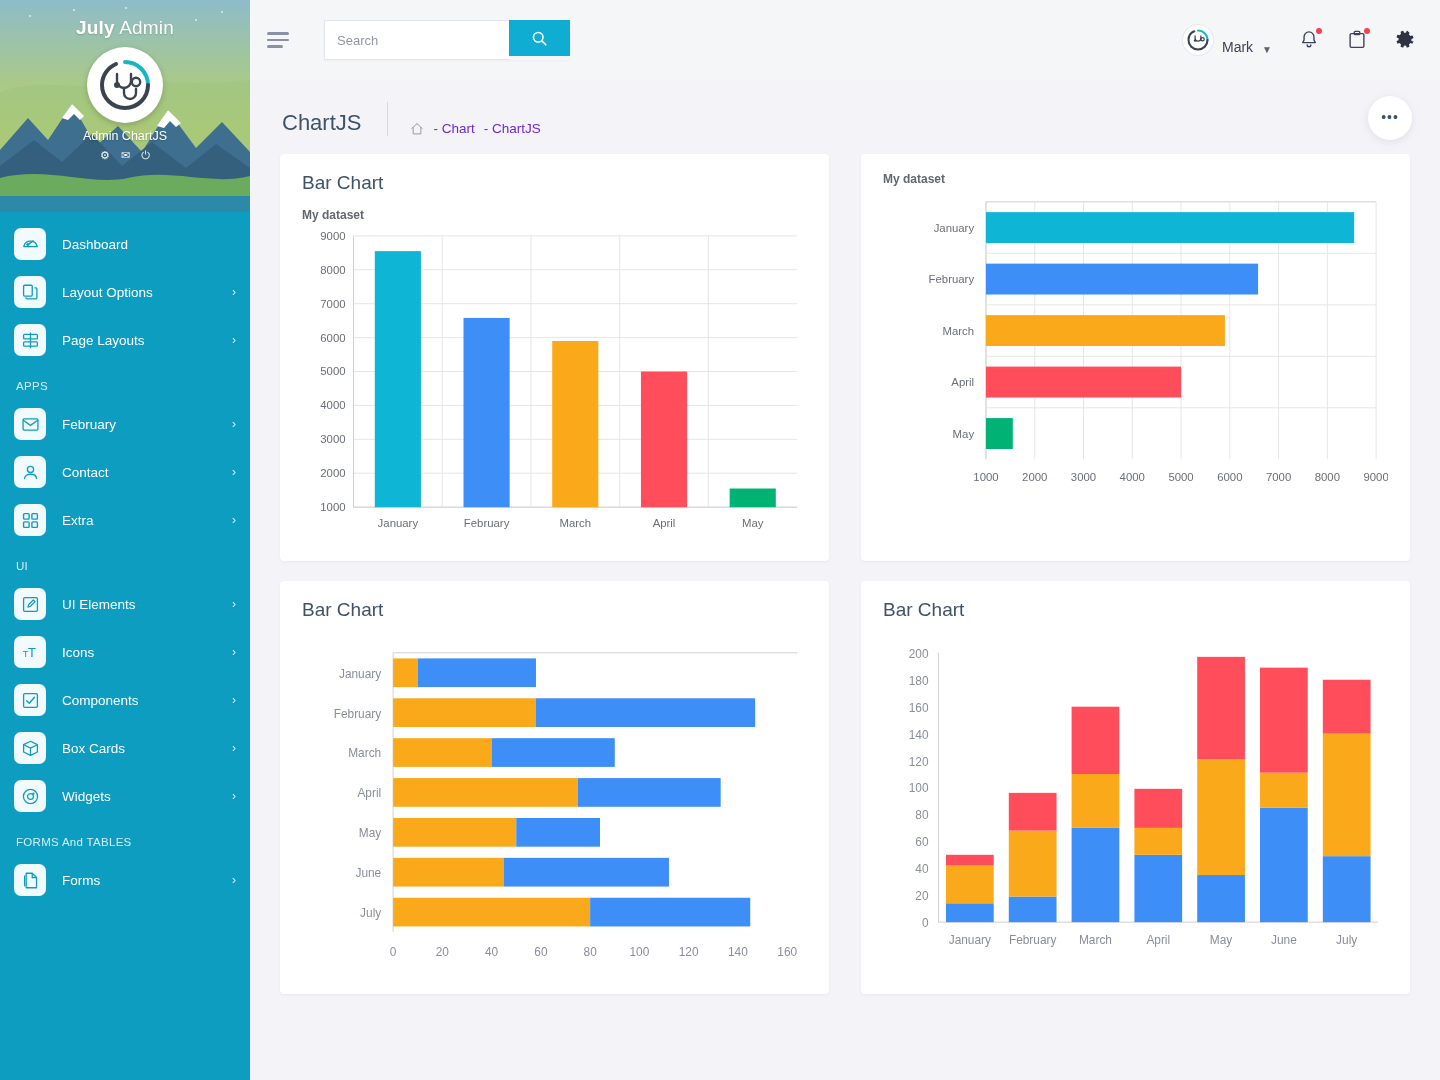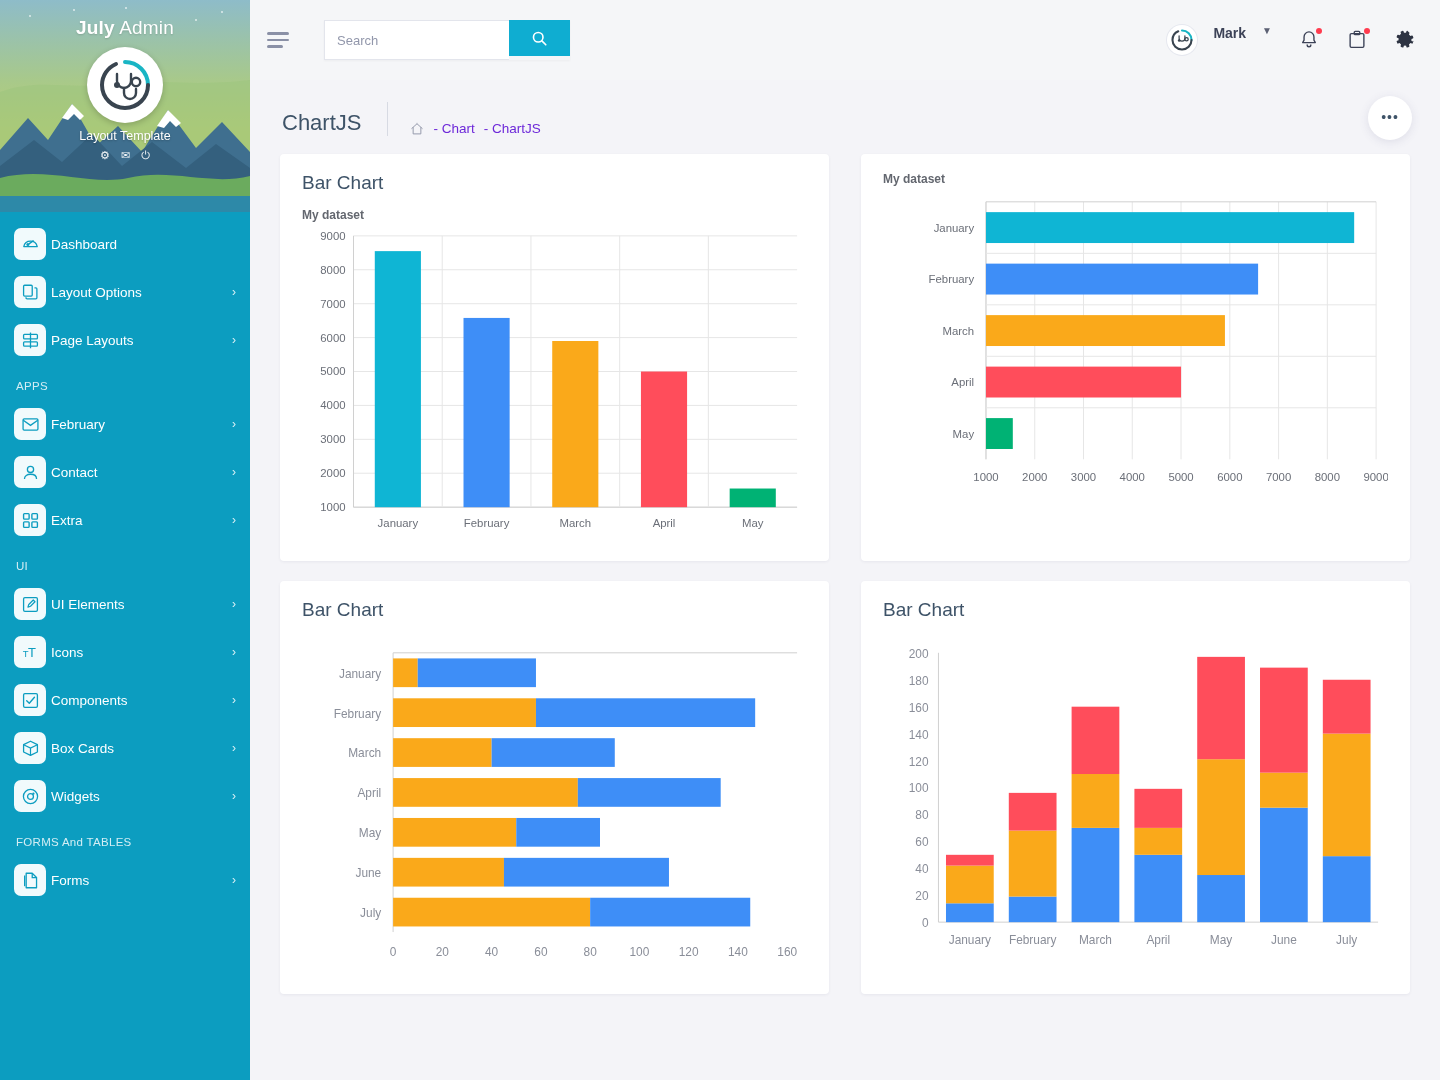--- a/index.html
+++ b/index.html
@@ -45,21 +45,21 @@
     justify-content: center; margin-top: 7px;
   }
   .mini-icons span { color: #fff; font-size: 11px; line-height: 1; opacity: .95; cursor: pointer; }
 
   .nav { padding: 8px 0 20px; }
   .nav-section {
     color: rgba(255,255,255,.82); font-size: 11.5px; letter-spacing: .3px;
     padding: 16px 16px 8px;
   }
   .nav-item {
-    display: flex; align-items: center; gap: 5px;
+    display: flex; align-items: center; gap: 16px;
     padding: 8px 14px; cursor: pointer; position: relative;
   }
   .nav-ico {
     width: 32px; height: 32px; flex: 0 0 32px; border-radius: 7px;
     background: #f1fafc; display: flex; align-items: center; justify-content: center;
     color: #0c9dc0;
   }
   .nav-label { color: #fff; font-size: 13.5px; flex: 1; }
   .nav-arrow { color: rgba(255,255,255,.85); font-size: 12px; line-height: 1; }
 
@@ -82,21 +82,21 @@
     background: #fff; padding: 0 12px; font-size: 13px; color: #5a5f73;
     font-family: "Liberation Sans", sans-serif; outline: none;
   }
   .searchbox input::placeholder { color: #9297ab; }
   .search-btn {
     width: 61px; height: 36px; background: #0fadd1; border: none; cursor: pointer;
     display: flex; align-items: center; justify-content: center;
   }
 
   .top-right { margin-left: auto; display: flex; align-items: center; gap: 26px; }
-  .user { display: flex; align-items: flex-start; gap: 16px; cursor: pointer; font-weight: bold; }
+  .user { display: flex; align-items: flex-end; gap: 9px; cursor: pointer; }
   .avatar {
     width: 30px; height: 30px; border-radius: 50%; background: #fff;
     display: flex; align-items: center; justify-content: center;
     box-shadow: 0 0 0 1px #e6e8ef;
   }
   .user-name { font-size: 14px; color: #3c4257; }
   .chev { font-size: 10px; color: #5b6073; }
   .icon-btn { position: relative; cursor: pointer; display: flex; align-items: center; }
   .dot { position: absolute; top: -1px; right: -2px; width: 6px; height: 6px; border-radius: 50%; background: #ff3b4e; }
 
@@ -167,21 +167,21 @@
       <div class="logo-circle">
         <svg width="58" height="58" viewBox="0 0 58 58">
           <path d="M29 6 A23 23 0 0 1 52 29" stroke="#19b5c4" stroke-width="4" fill="none" stroke-linecap="round"></path>
           <path d="M52 29 A23 23 0 0 1 29 52 A23 23 0 0 1 6 29 A23 23 0 0 1 20 8" stroke="#39444f" stroke-width="4" fill="none" stroke-linecap="round"></path>
           <path d="M21 18 v7 a7 7 0 0 0 14 0 v-7" stroke="#39444f" stroke-width="2.4" fill="none" stroke-linecap="round"></path>
           <path d="M28 32 v5 a6 6 0 0 0 12 0 v-4" stroke="#39444f" stroke-width="2.4" fill="none" stroke-linecap="round"></path>
           <circle cx="40" cy="26" r="4.2" stroke="#39444f" stroke-width="2.4" fill="none"></circle>
           <circle cx="21" cy="29" r="3" fill="#39444f"></circle>
         </svg>
       </div>
-      <div class="tmpl-name">Layout Template</div>
+      <div class="tmpl-name">Admin ChartJS</div>
       <div class="mini-icons">
         <span>⚙</span>
         <span>✉</span>
         <span>⏻</span>
       </div>
     </div>
     <nav class="nav">
         <div class="nav-item">
           <span class="nav-ico">
             <svg width="19" height="19" viewBox="0 0 22 22">

